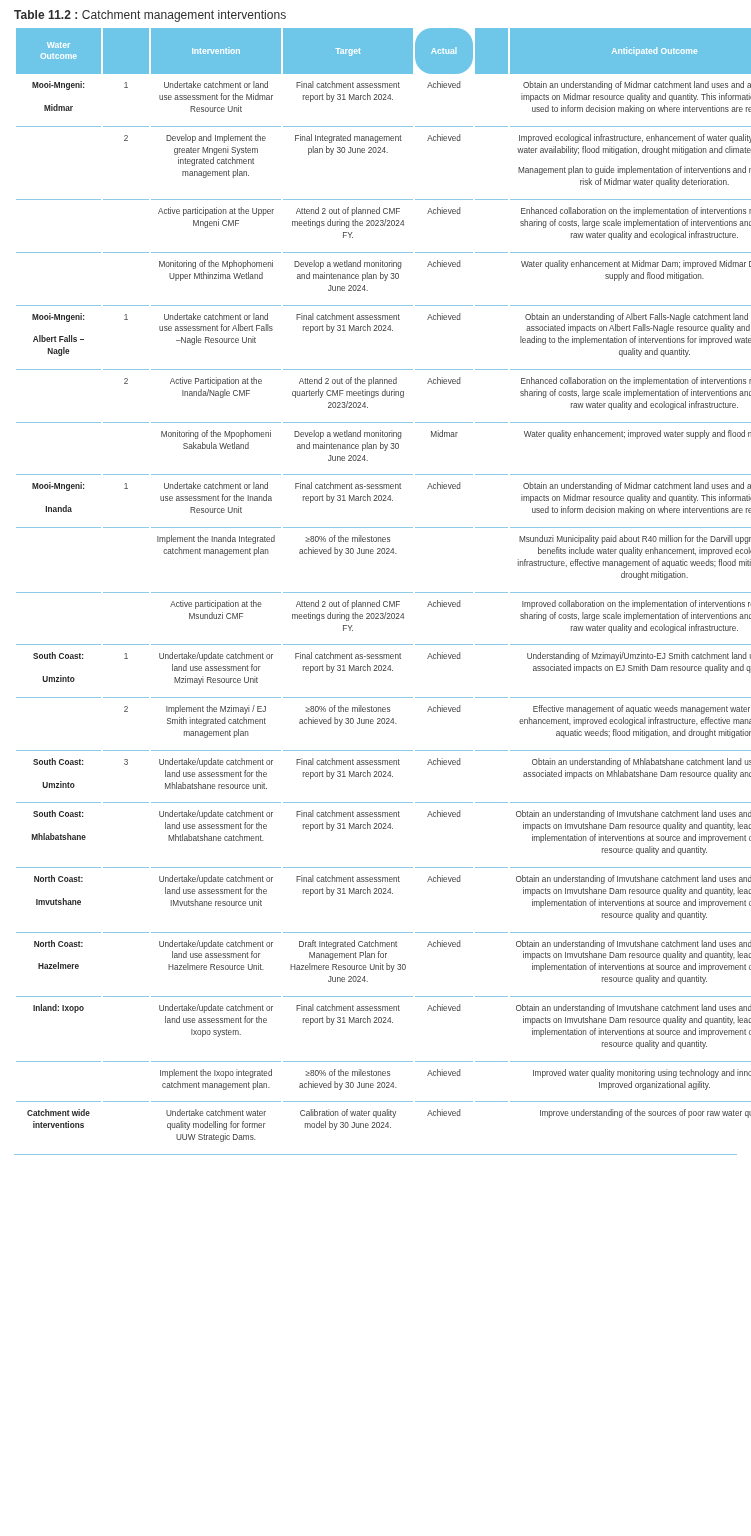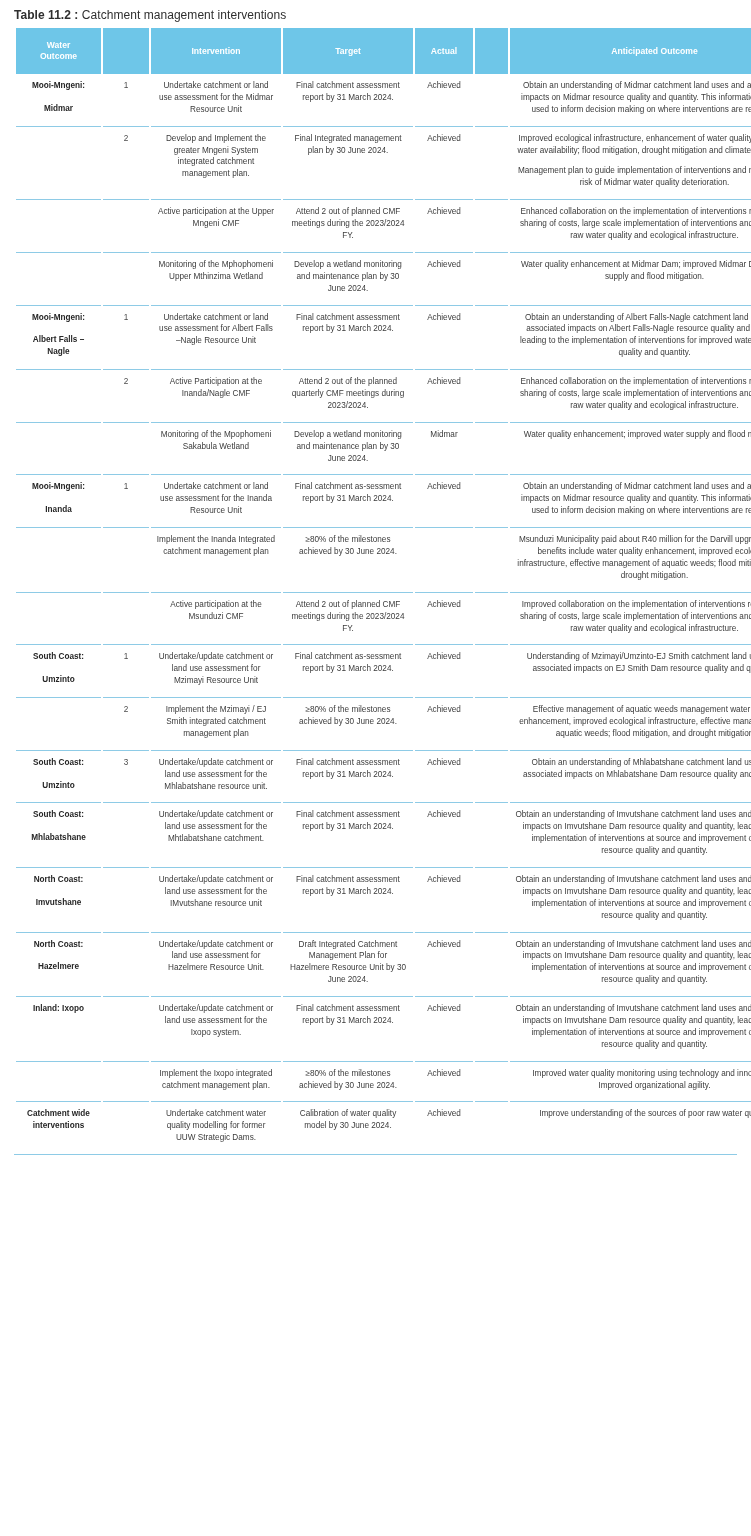--- a/index.html
+++ b/index.html
@@ -67,21 +67,21 @@
   td.c-int   { background: #ffffff; margin-left: 16px; }
   td.c-tgt   { background: #eef2e2; }
   td.c-act   { background: #ffffff; }
   td.c-gray  { background: #a8bed2; border-top: none; padding: 0; }
   td.c-out   { background: #ffffff; }
 
   th.h-res  { width: 79px; }
   th.h-num  { width: 40px; }
   th.h-int  { width: 124px; margin-left: 26px; }
   th.h-tgt  { width: 124px; }
-  th.h-act  { width: 52px; }
+  th.h-act  { width: 52px; border-radius: 17px; }
   th.h-gray { width: 27px; background: #6ec6e8; }
   th.h-out  { width: 283px; }
 
   .res-line { display: block; }
   .res-gap  { display: block; height: 11px; }
   .para-gap { display: block; height: 9px; }
   .table-bottom-rule {
     width: 723px;
     margin-left: 14px;
     height: 1.2px;

